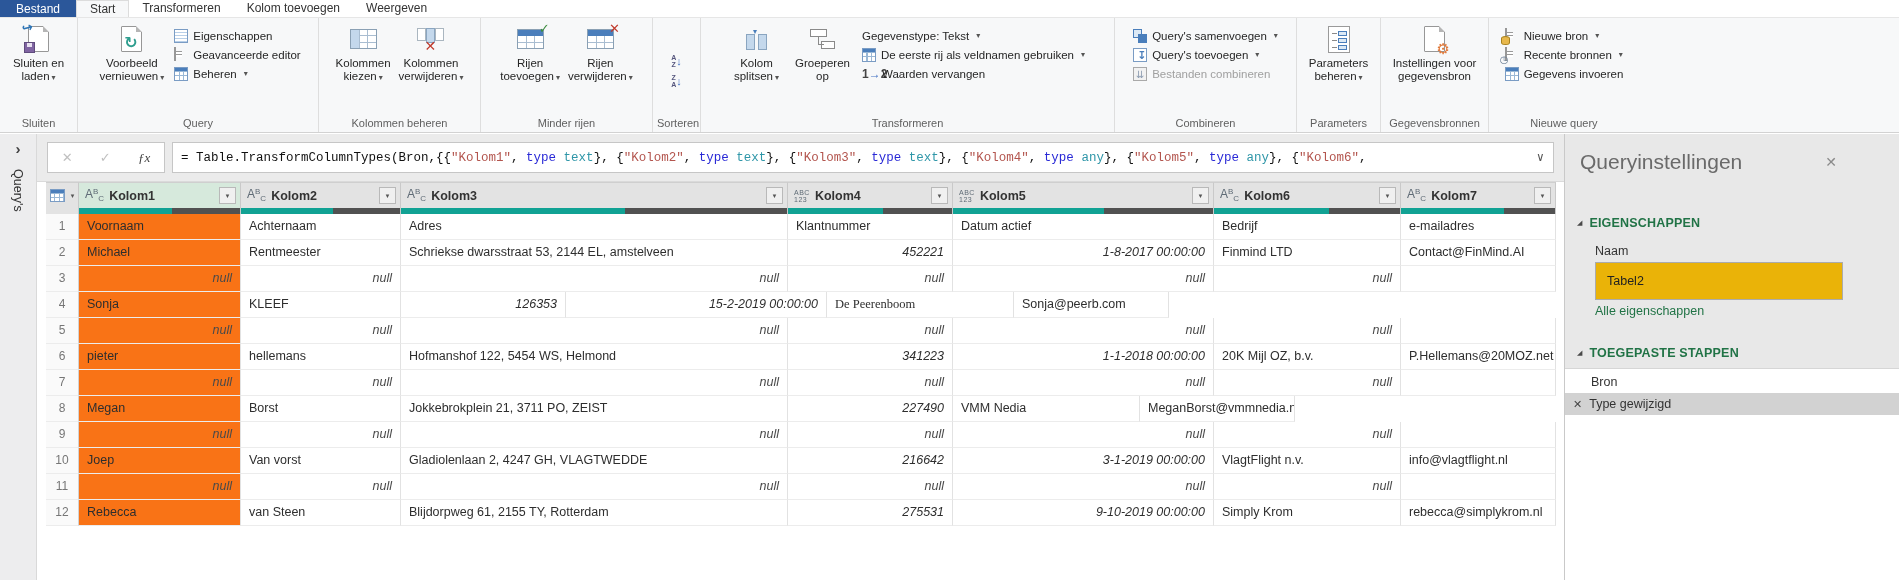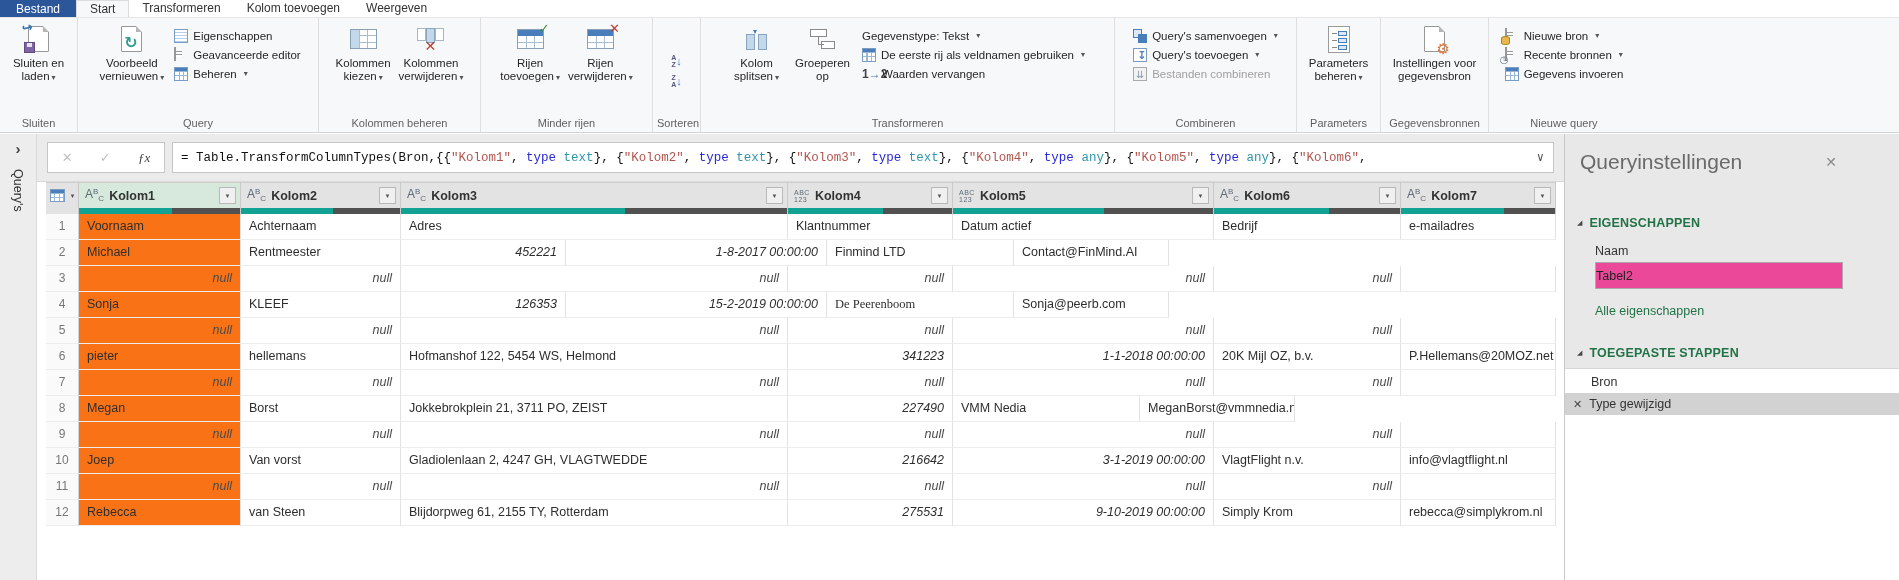--- a/index.html
+++ b/index.html
@@ -136,22 +136,22 @@
 
   
   #panel { width:335px; background:#e8e8e8; border-left:1px solid #c9c9c9; position:relative; font-size:12.5px; flex:none; }
   .ptitle { position:absolute; top:16px; left:15px; font-size:21px; color:#6a6a6a; }
   .pclose { position:absolute; top:20px; right:62px; font-size:14px; color:#8a8a8a; }
   .sec { position:absolute; left:12px; display:flex; align-items:center; gap:7px; }
   .sec .tri { font-size:7px; color:#4a4a4a; }
   .sec .shead { color:#217346; font-weight:bold; font-size:12.5px; letter-spacing:0.2px; }
   .sec1 { top:82px; } .sec2 { top:212px; }
   .plabel { position:absolute; top:110px; left:30px; color:#333; }
-  .pinput { position:absolute; top:128px; left:30px; width:248px; height:27px; background:#ec4899;
-    border:1px solid #ababab; font-size:12.5px; padding:0 0; font-family:inherit; color:#222; }
+  .pinput { position:absolute; top:128px; left:30px; width:248px; height:38px; background:#eab308;
+    border:1px solid #ababab; font-size:12.5px; padding:0 11px; font-family:inherit; color:#222; }
   .plink { position:absolute; top:170px; left:30px; color:#217346; }
   .steps { position:absolute; top:234px; left:0; right:0; bottom:0; background:#fff; border-top:1px solid #d6d6d6; padding-top:2px; }
   .step { height:22px; display:flex; align-items:center; padding-left:26px; color:#333; }
   .step.selected { background:#d2d2d2; padding-left:8px; gap:7px; }
   .step .del { font-size:11px; color:#444; }
 </style>
 </head>
 <body>
 
 <div id="tabbar">
@@ -491,20 +491,21 @@
           <div class="cell" style="width: 387px;">Adres</div>
           <div class="cell" style="width: 165px;">Klantnummer</div>
           <div class="cell" style="width: 261px;">Datum actief</div>
           <div class="cell" style="width: 187px;">Bedrijf</div>
           <div class="cell" style="width: 155px;">e-mailadres</div>
         </div>
         <div class="gr">
           <div class="rn">2</div>
           <div class="cell selcol" style="width: 162px;">Michael</div>
           <div class="cell" style="width: 160px;">Rentmeester</div>
+          <div class="cell" style="width: 387px;">Schriekse dwarsstraat 53, 2144 EL, amstelveen</div>
           <div class="cell num" style="width: 165px;">452221</div>
           <div class="cell num" style="width: 261px;">1-8-2017 00:00:00</div>
           <div class="cell" style="width: 187px;">Finmind LTD</div>
           <div class="cell" style="width: 155px;">Contact@FinMind.AI</div>
         </div>
         <div class="gr">
           <div class="rn">3</div>
           <div class="cell selcol nul" style="width: 162px;">null</div>
           <div class="cell nul" style="width: 160px;">null</div>
           <div class="cell nul" style="width: 387px;">null</div>

